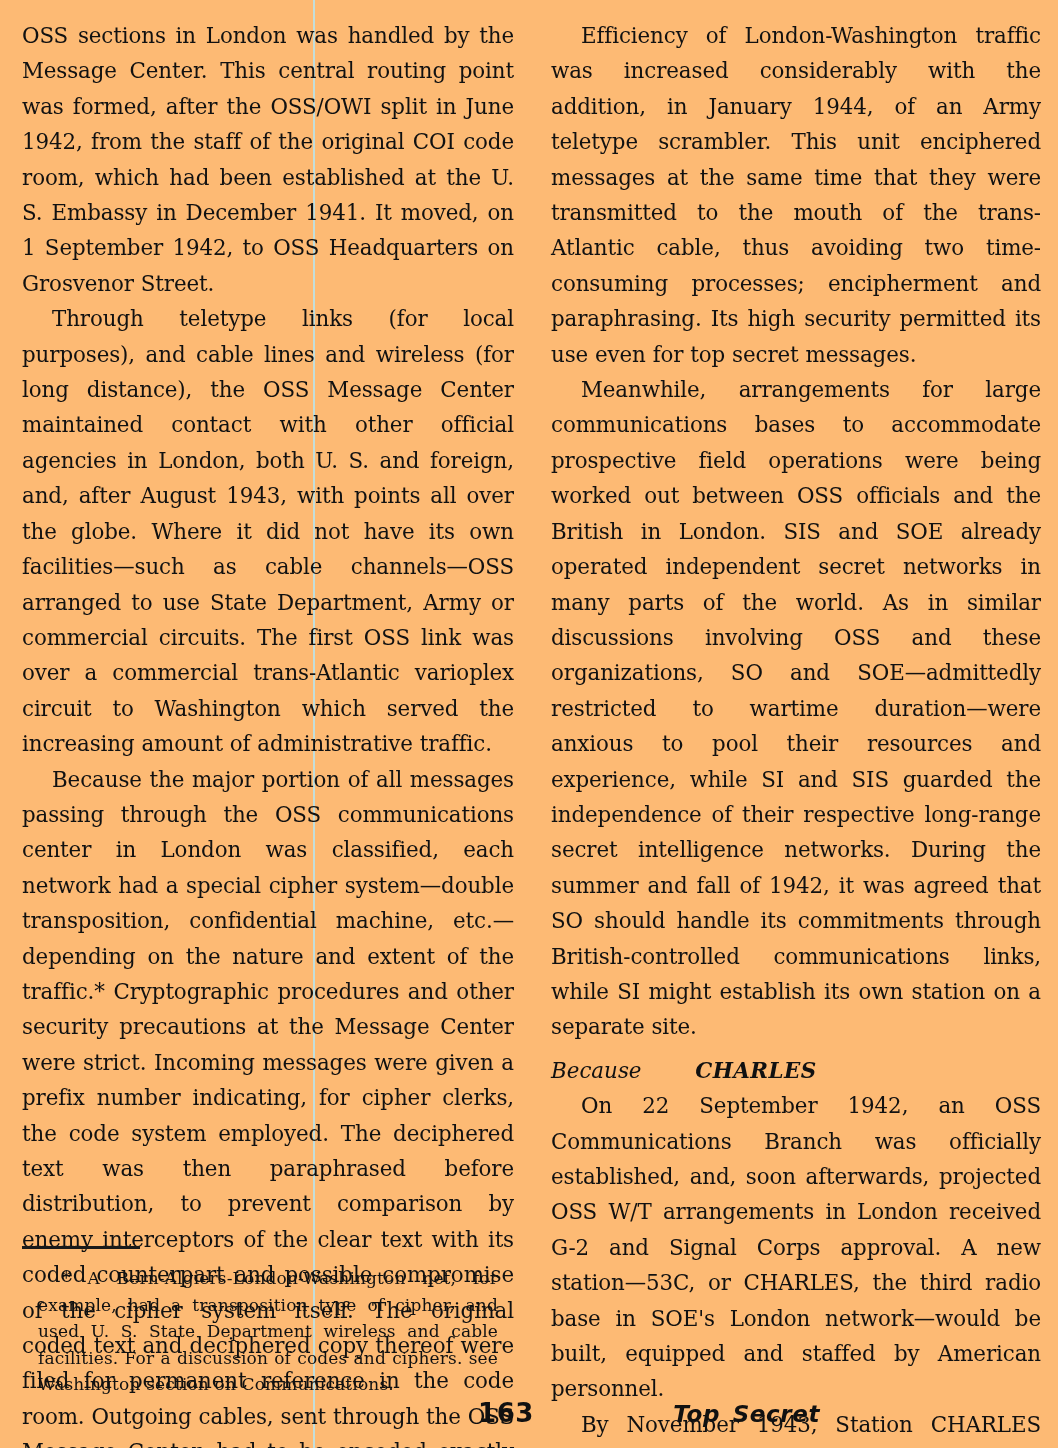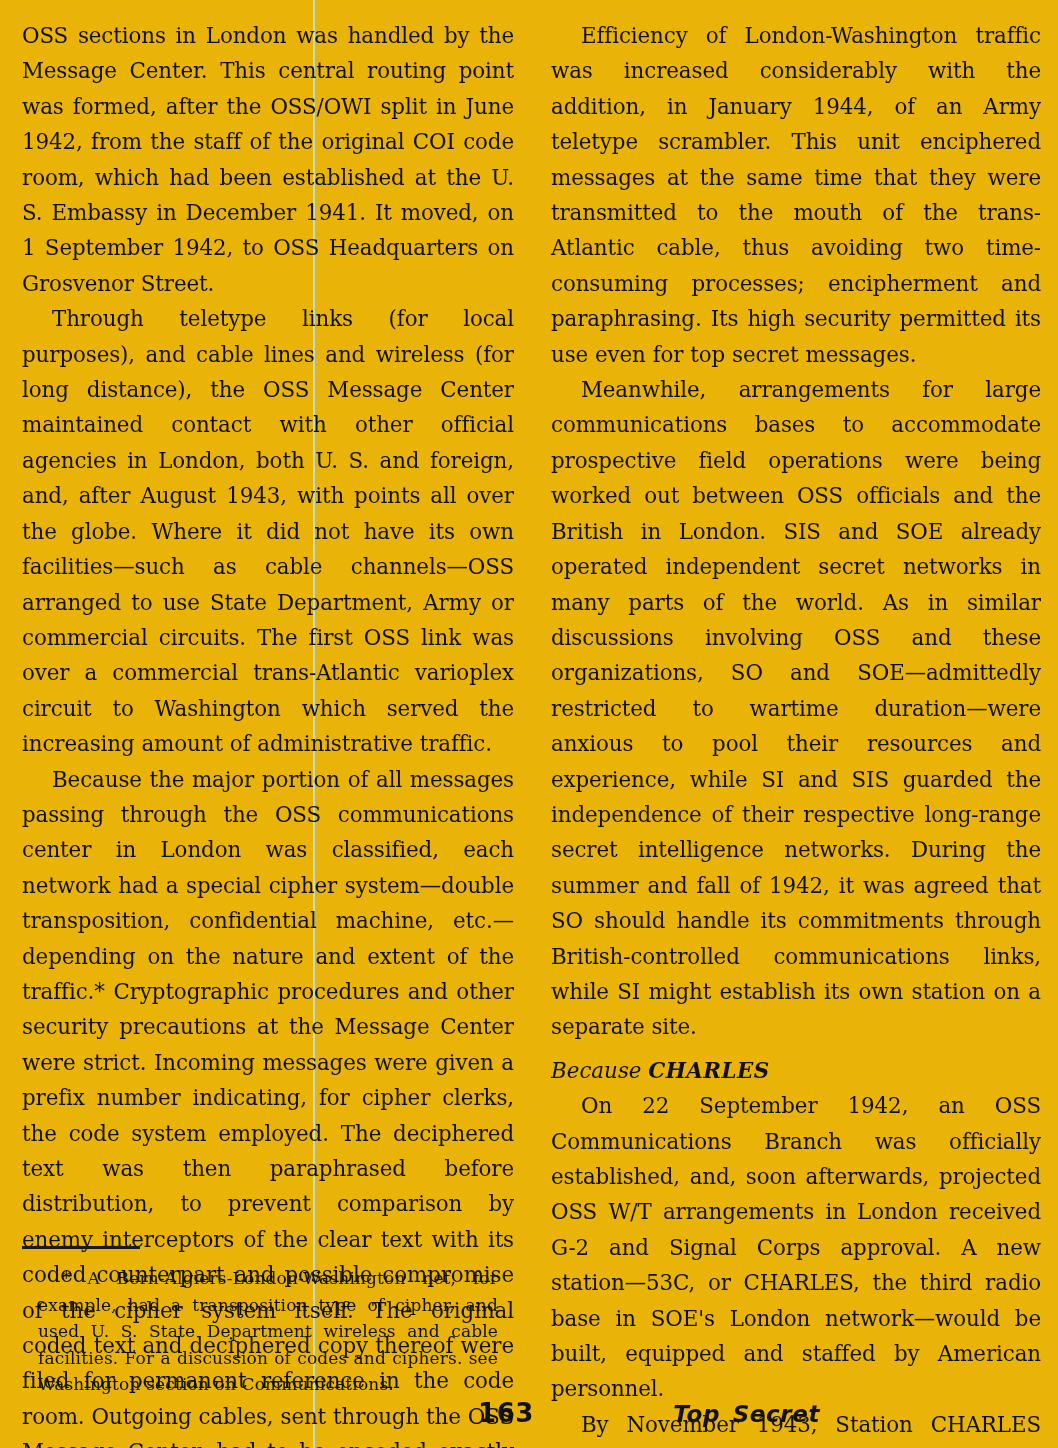--- a/index.html
+++ b/index.html
@@ -12,21 +12,21 @@
     background: #ffffff;
     font-family: "DejaVu Serif", serif;
     color: #111111;
     overflow: hidden;
   }
 
   #page {
     position: relative;
     width: 1058px;
     height: 1448px;
-    background: #eab308;
+    background: #fdba74;
     overflow: hidden;
   }
 
   
   #fold-line {
     position: absolute;
     left: 313px;
     top: 0;
     width: 2px;
     height: 1448px;
@@ -60,20 +60,21 @@
     font-size: 21.4px;
     line-height: 35.4px;
     font-style: italic;
     font-weight: normal;
     text-align: left;
   }
   .subhead .caps {
     font-style: italic;
     font-weight: bold;
     letter-spacing: 0.4px;
+    margin-left: 47px;
   }
 
   
   #footnote-block {
     position: absolute;
     left: 22px;
     top: 1246px;
     width: 492px;
   }
   #footnote-rule {

